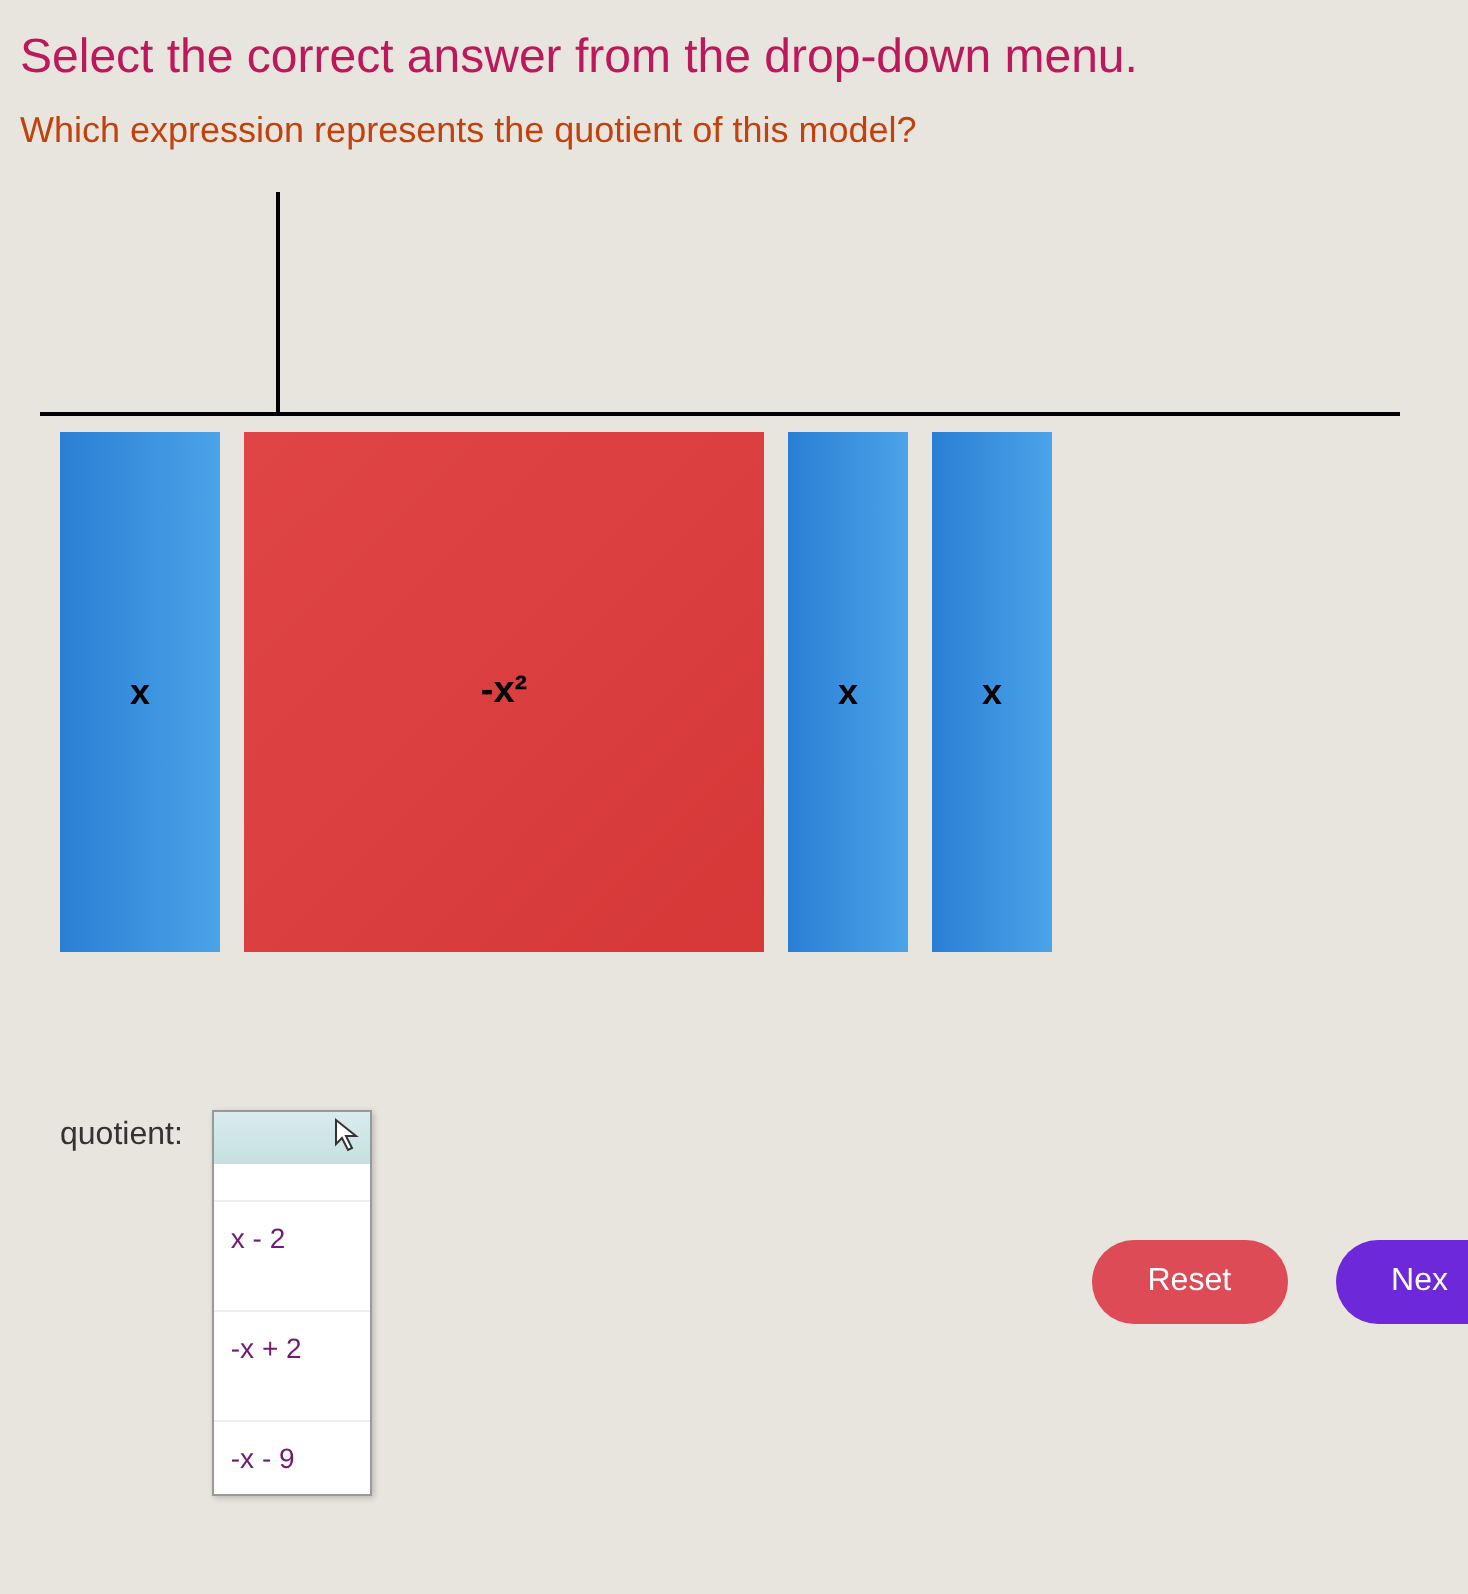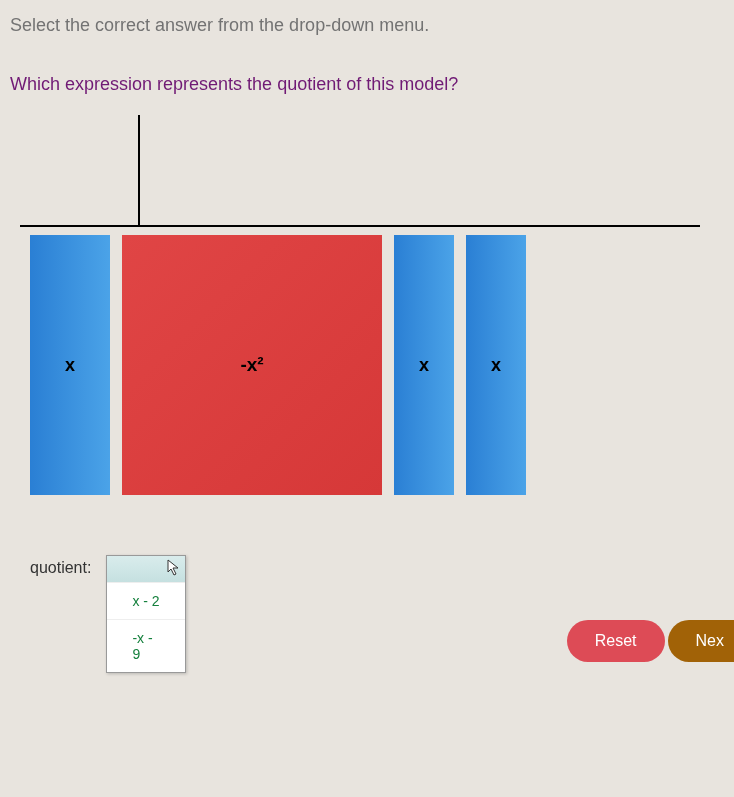--- a/index.html
+++ b/index.html
@@ -6,28 +6,28 @@
     body {
       width: 734px;
       height: 797px;
       background: #e8e4de;
       font-family: Arial, sans-serif;
       color: #333;
       padding: 15px 10px;
       position: relative;
     }
     .instruction1 {
-      font-size: 18px;
-      margin-bottom: 38px;
-      color: #737373;
+      font-size: 24px;
+      margin-bottom: 12px;
+      color: #be185d;
     }
     .instruction2 {
       font-size: 18px;
       margin-bottom: 20px;
-      color: #701a75;
+      color: #c2410c;
     }
     .model-area {
       position: relative;
       width: 680px;
       height: 390px;
       margin-left: 10px;
     }
     .vline {
       position: absolute;
       left: 118px;
@@ -96,50 +96,51 @@
       position: relative;
     }
     .cursor-icon {
       position: absolute;
       right: 2px;
       top: 2px;
       width: 18px;
       height: 20px;
     }
     .dropdown-option {
-      padding: 10px 25px;
+      padding: 10px 8px;
       font-size: 14px;
-      color: #15803d;
+      color: #701a75;
       border-top: 1px solid #eee;
       cursor: pointer;
+      margin-top: 18px;
     }
     .dropdown-option:first-of-type {
       padding-top: 18px;
     }
     .buttons {
       position: absolute;
       right: 0;
       top: 620px;
       display: flex;
-      gap: 3px;
+      gap: 24px;
     }
     .btn {
       padding: 12px 28px;
       border-radius: 22px;
       color: #fff;
       font-size: 16px;
       font-weight: 500;
       cursor: pointer;
       border: none;
     }
     .btn-reset {
       background: #dd4b56;
     }
     .btn-next {
-      background: #a16207;
+      background: #6d28d9;
       border-radius: 22px 0 0 22px;
       padding-right: 10px;
     }
   </style>
 </head>
 <body>
 
 <div class="instruction1">Select the correct answer from the drop-down menu.</div>
 <div class="instruction2">Which expression represents the quotient of this model?</div>
 
@@ -156,20 +157,21 @@
 
 <div class="quotient-row">
   <div class="quotient-label">quotient:</div>
   <div class="dropdown">
     <div class="dropdown-selected">
       <svg class="cursor-icon" viewBox="0 0 18 20">
         <path d="M3 2 L3 14 L6 11 L9 17 L11 16 L8 10 L13 10 Z" fill="#fff" stroke="#333" stroke-width="1"></path>
       </svg>
     </div>
     <div class="dropdown-option">x - 2</div>
+    <div class="dropdown-option">-x + 2</div>
     <div class="dropdown-option">-x - 9</div>
   </div>
 </div>
 
 <div class="buttons">
   <button class="btn btn-reset">Reset</button>
   <button class="btn btn-next">Nex</button>
 </div>
 
 </body></html>

